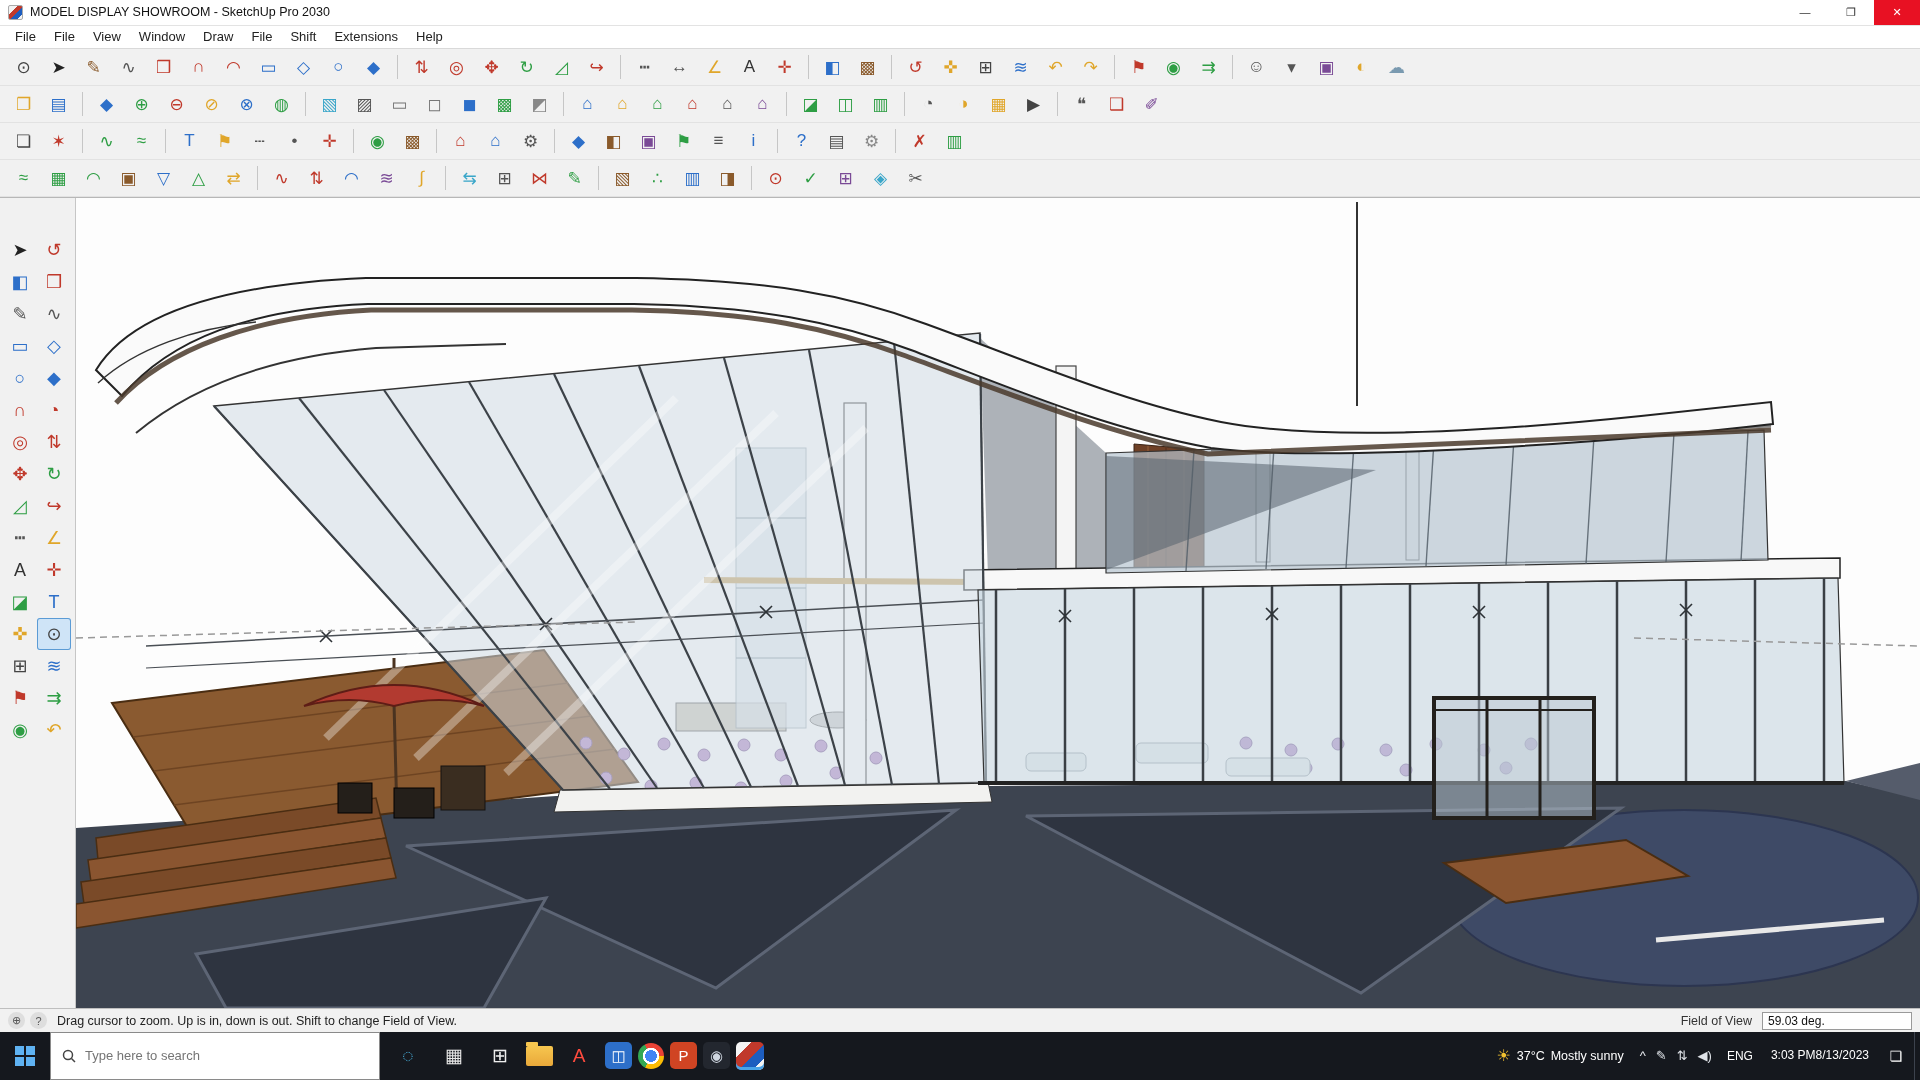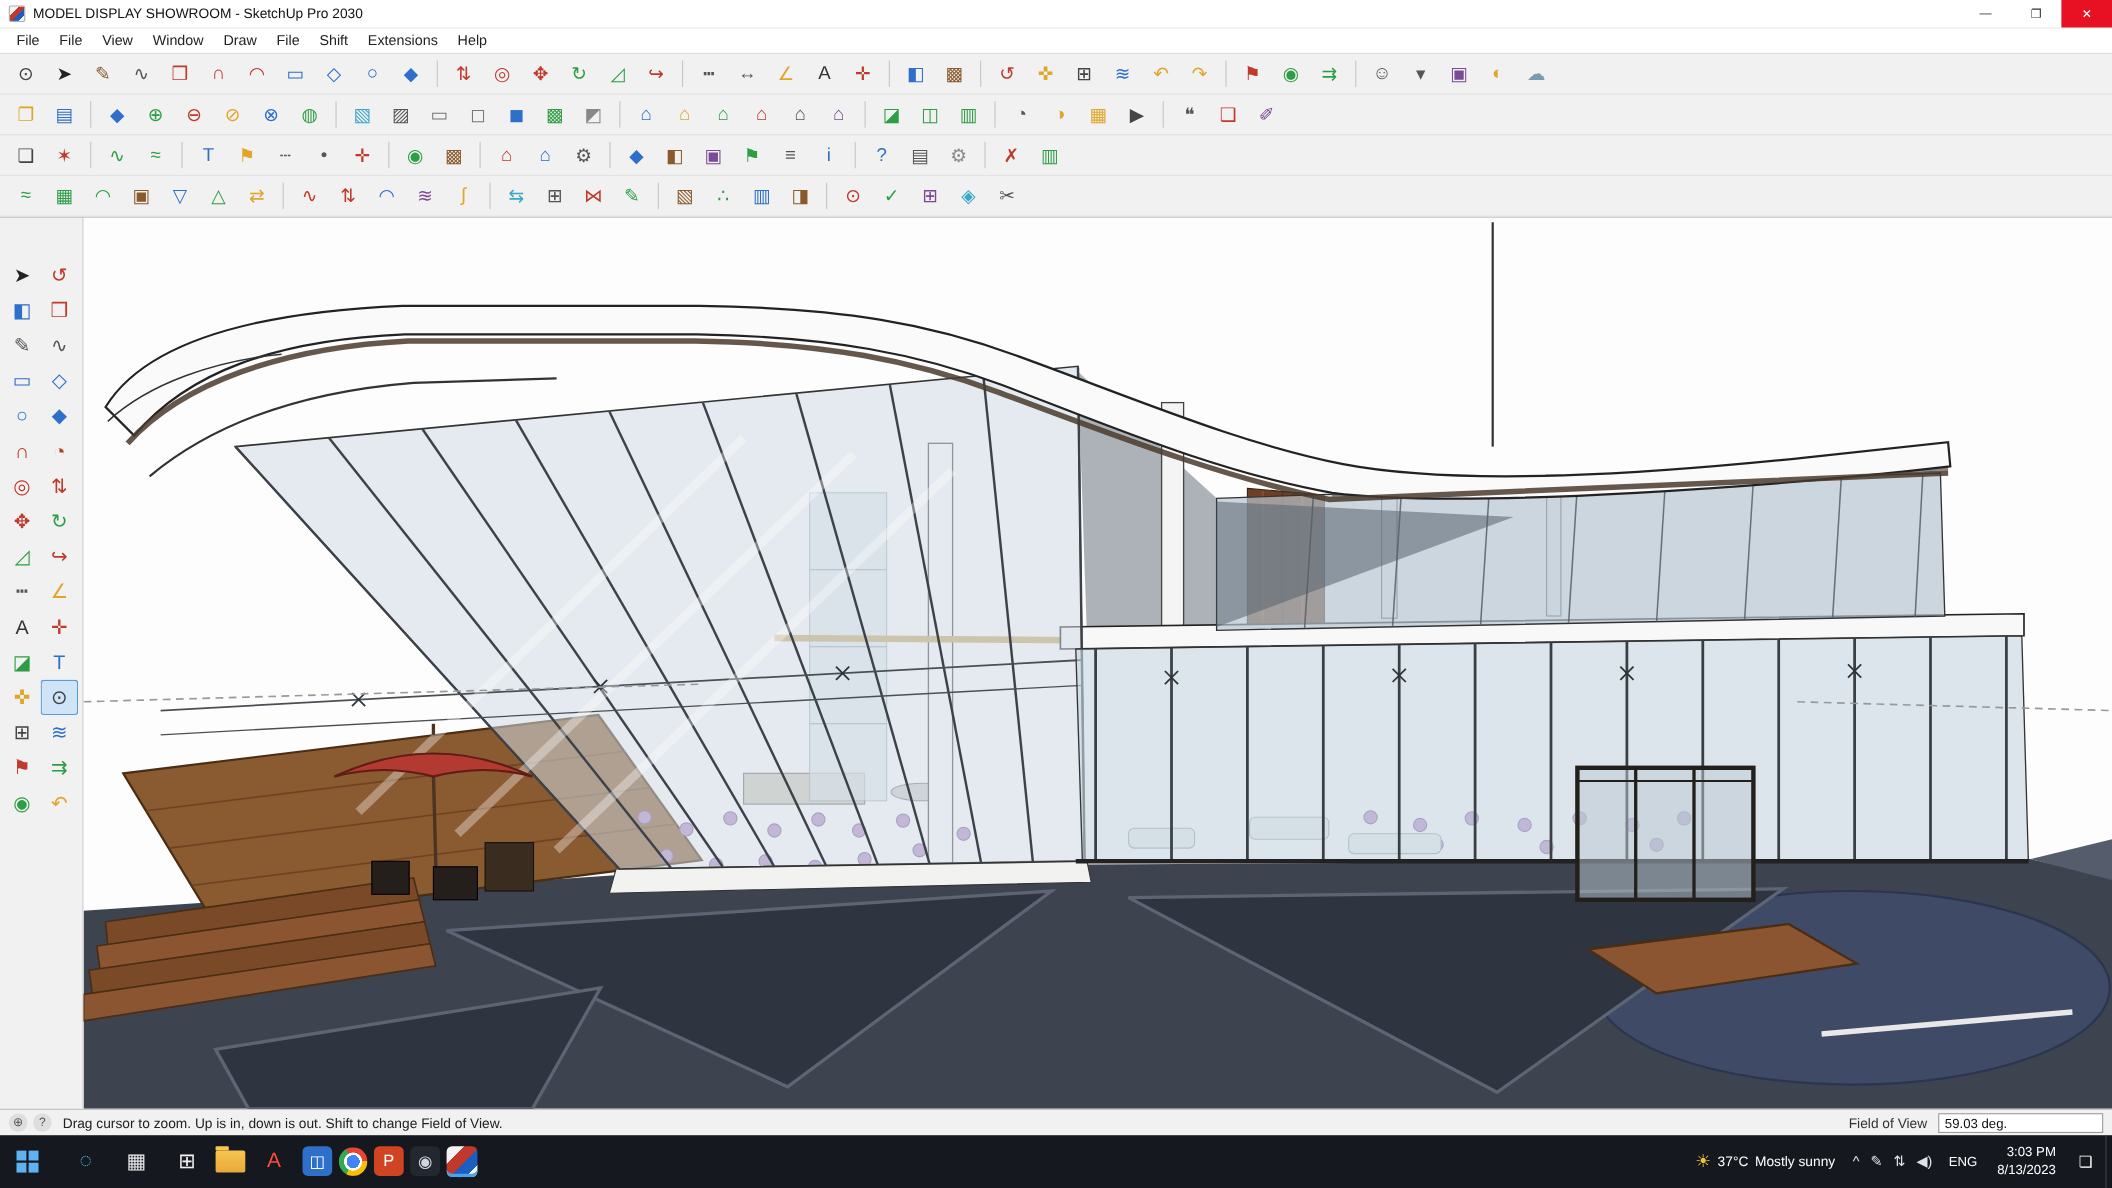--- a/index.html
+++ b/index.html
@@ -76,21 +76,21 @@
         background: radial-gradient(circle, #4285f4 0 6px, #fff 6px 8px, rgba(0,0,0,0) 8.5px),
                     conic-gradient(from -30deg, #ea4335 0 33%, #fbbc05 33% 66%, #34a853 66% 100%); }
   .app-icon.sketchup { width:28px; height:28px; border-radius:5px;
         background:linear-gradient(135deg,#f4f4f4 0 28%,#c0392b 28% 55%,#1d5dbf 55% 80%,#f4f4f4 80%); }
   .tray { margin-left:auto; display:flex; align-items:center; height:100%; }
   .weather { display:flex; align-items:center; gap:6px; padding:0 10px; height:100%; font-size:12.5px; cursor:pointer; }
   .weather .sun { font-size:16px; color:#f2c230; }
   .tray-icons { display:flex; align-items:center; gap:10px; padding:0 6px; }
   .tray-icon { font-size:13px; color:#dfe3e8; cursor:pointer; }
   .lang { font-size:12px; padding:0 9px; cursor:pointer; }
-  .clock { display:flex; flex-direction:column; align-items:flex-end; font-size:12px;
+  .clock { display:flex; flex-direction:row; align-items:flex-end; font-size:12px;
            line-height:1.3; padding:0 9px; cursor:pointer; }
   .notif { width:36px; height:48px; display:inline-flex; align-items:center; justify-content:center;
            font-size:14px; cursor:pointer; }
   .show-desktop { width:6px; height:48px; border-left:1px solid #3c424d; display:inline-block; cursor:pointer; }
 </style>
 </head>
 <body>
 
 <div class="app">
 
@@ -512,20 +512,27 @@
 
   <div class="taskbar">
     <div class="start">
       <span class="win-logo">
           <i></i>
           <i></i>
           <i></i>
           <i></i>
         </span>
     </div>
+    <div class="search">
+      <svg width="14" height="14" viewBox="0 0 14 14">
+        <circle cx="6" cy="6" r="4.5" fill="none" stroke="#444" stroke-width="1.5"></circle>
+        <line x1="9.5" y1="9.5" x2="13" y2="13" stroke="#444" stroke-width="1.5"></line>
+      </svg>
+      <input placeholder="Type here to search" style="">
+    </div>
     <div class="apps">
         <span class="app-icon" title="cortana" style="color: rgb(74, 184, 232);">◌</span>
         <span class="app-icon" title="task-view" style="color: rgb(232, 232, 232);">▦</span>
         <span class="app-icon" title="microsoft-store" style="color: rgb(238, 238, 238);">⊞</span>
         <span class="app-icon folder" title="file-explorer"></span>
         <span class="app-icon" title="adobe-acrobat" style="color: rgb(255, 75, 62);">A</span>
         <span class="app-icon boxed" title="tally" style="color: rgb(255, 255, 255); background: rgb(45, 111, 201);">◫</span>
         <span class="app-icon chrome" title="chrome"></span>
         <span class="app-icon boxed" title="office" style="color: rgb(255, 255, 255); background: rgb(208, 68, 35);">P</span>
         <span class="app-icon boxed" title="steam" style="color: rgb(207, 214, 224); background: rgb(35, 39, 47);">◉</span>

